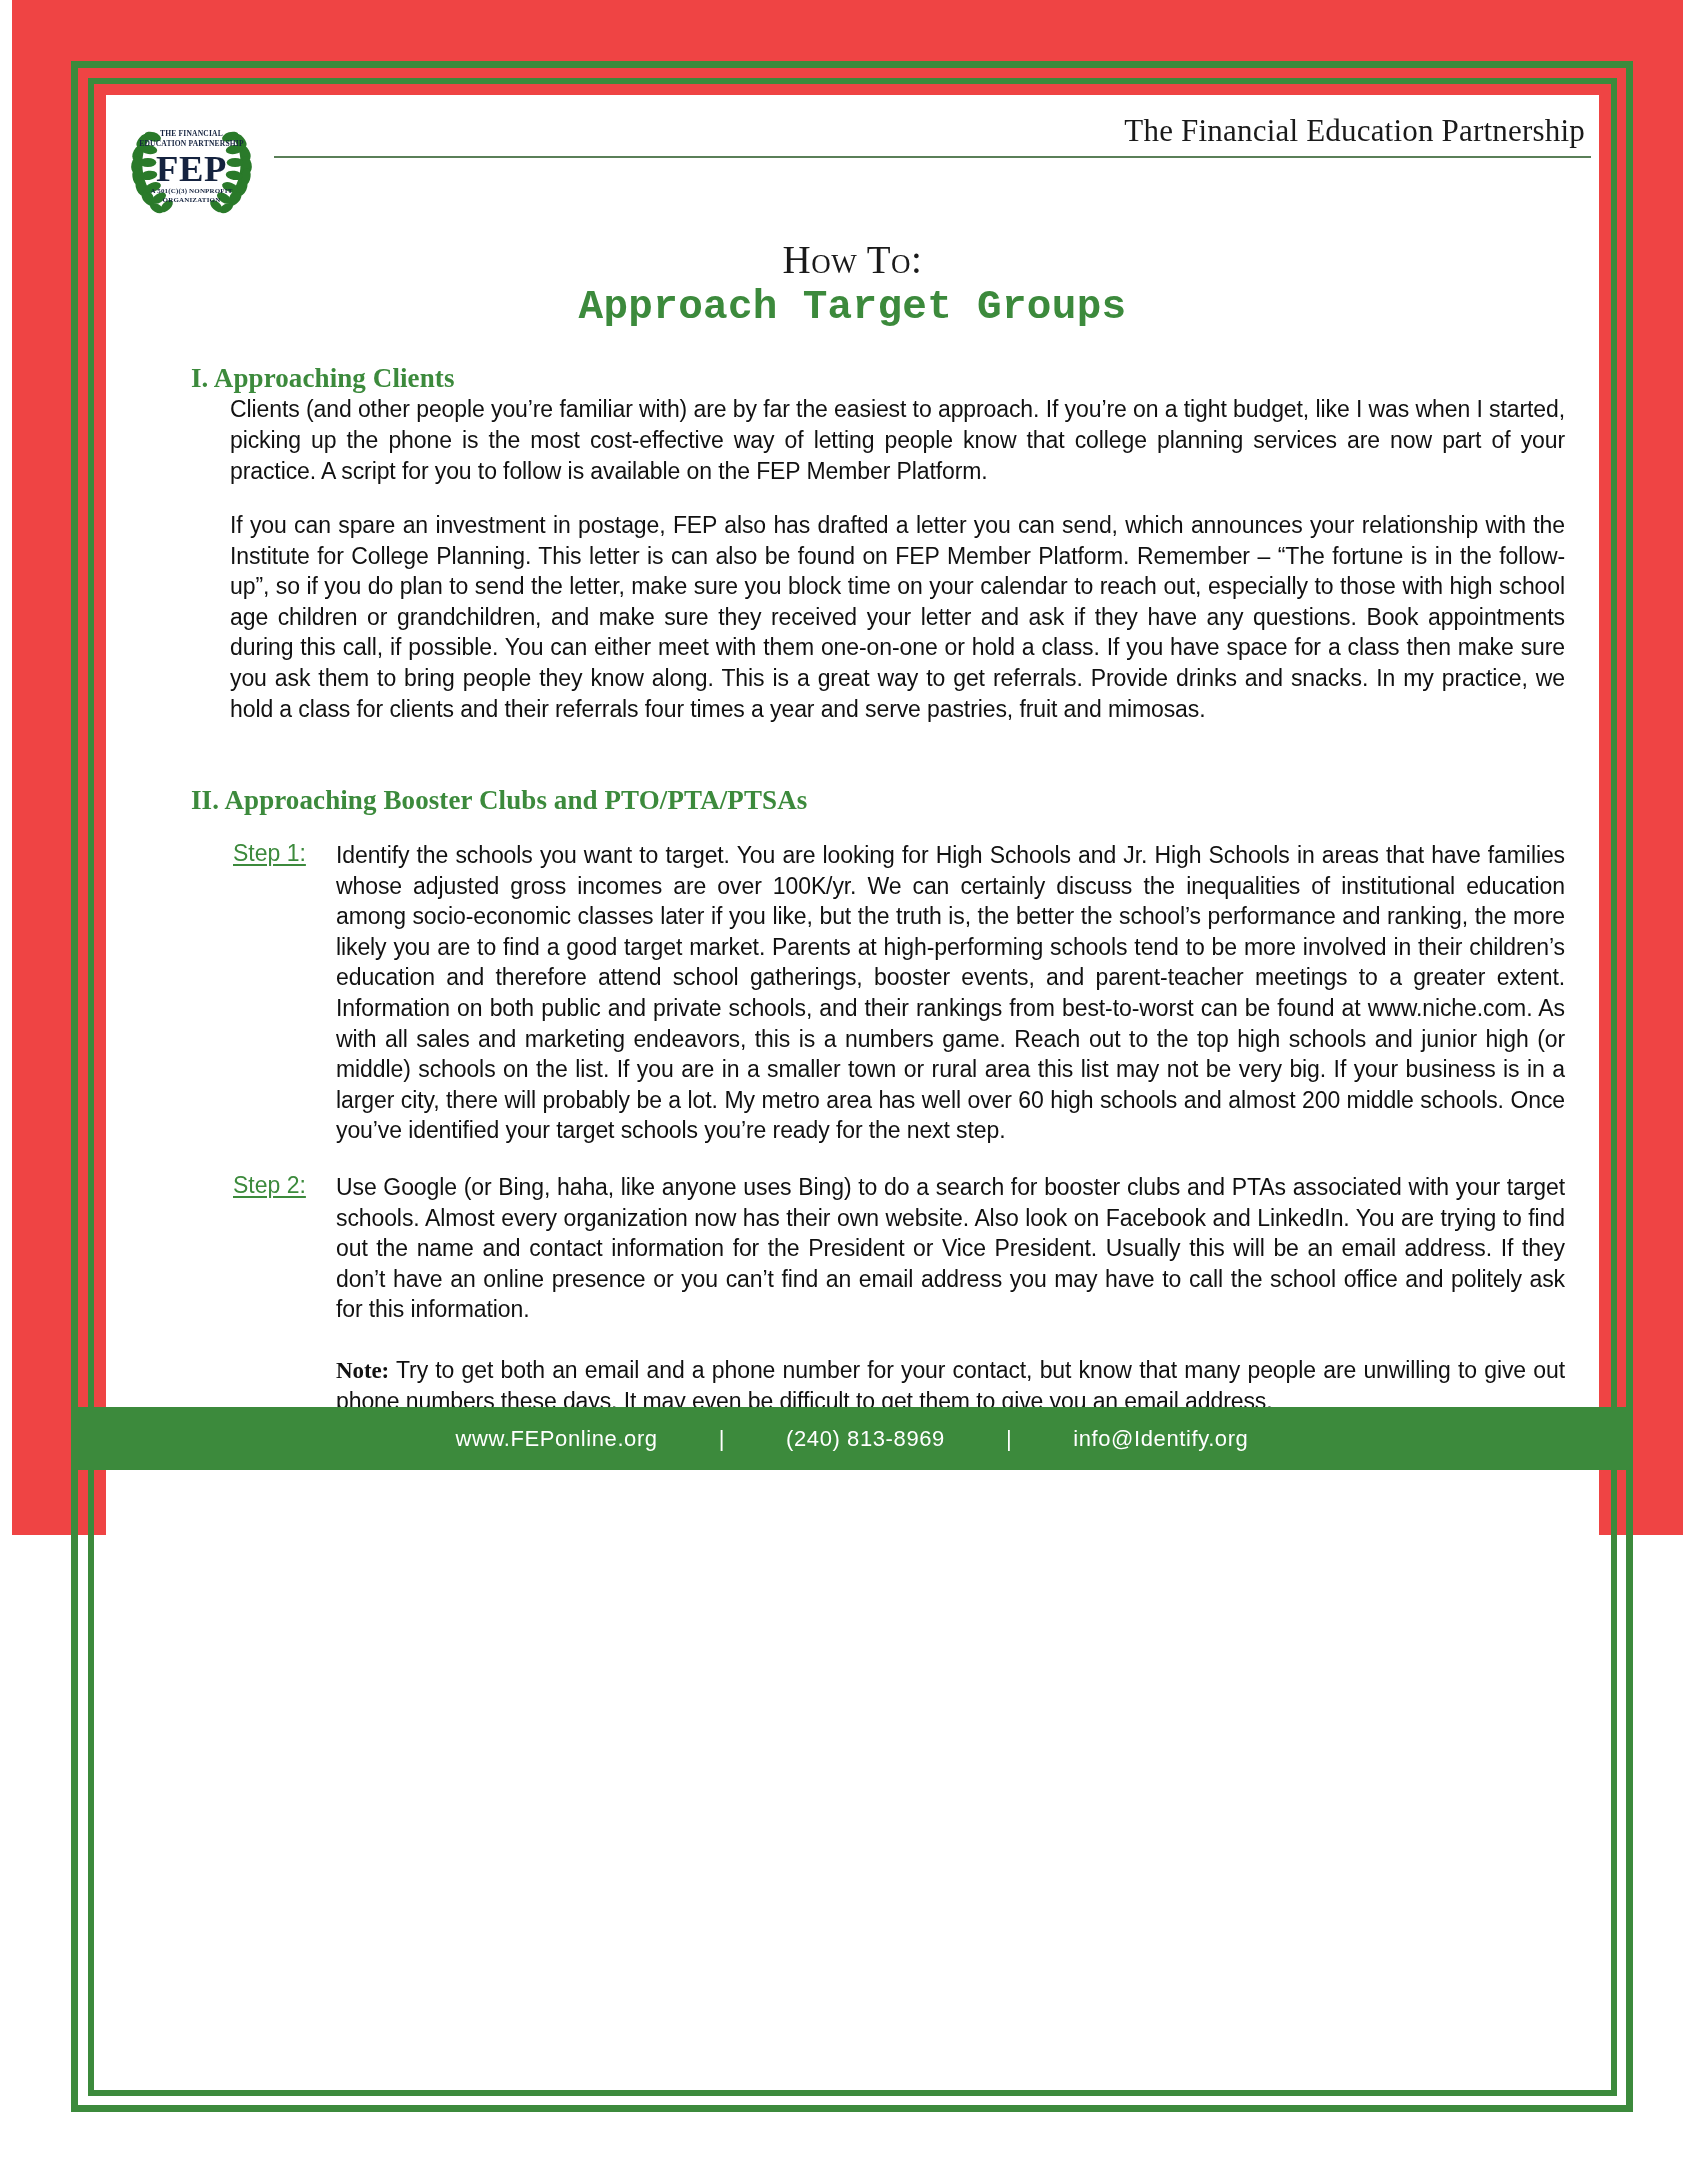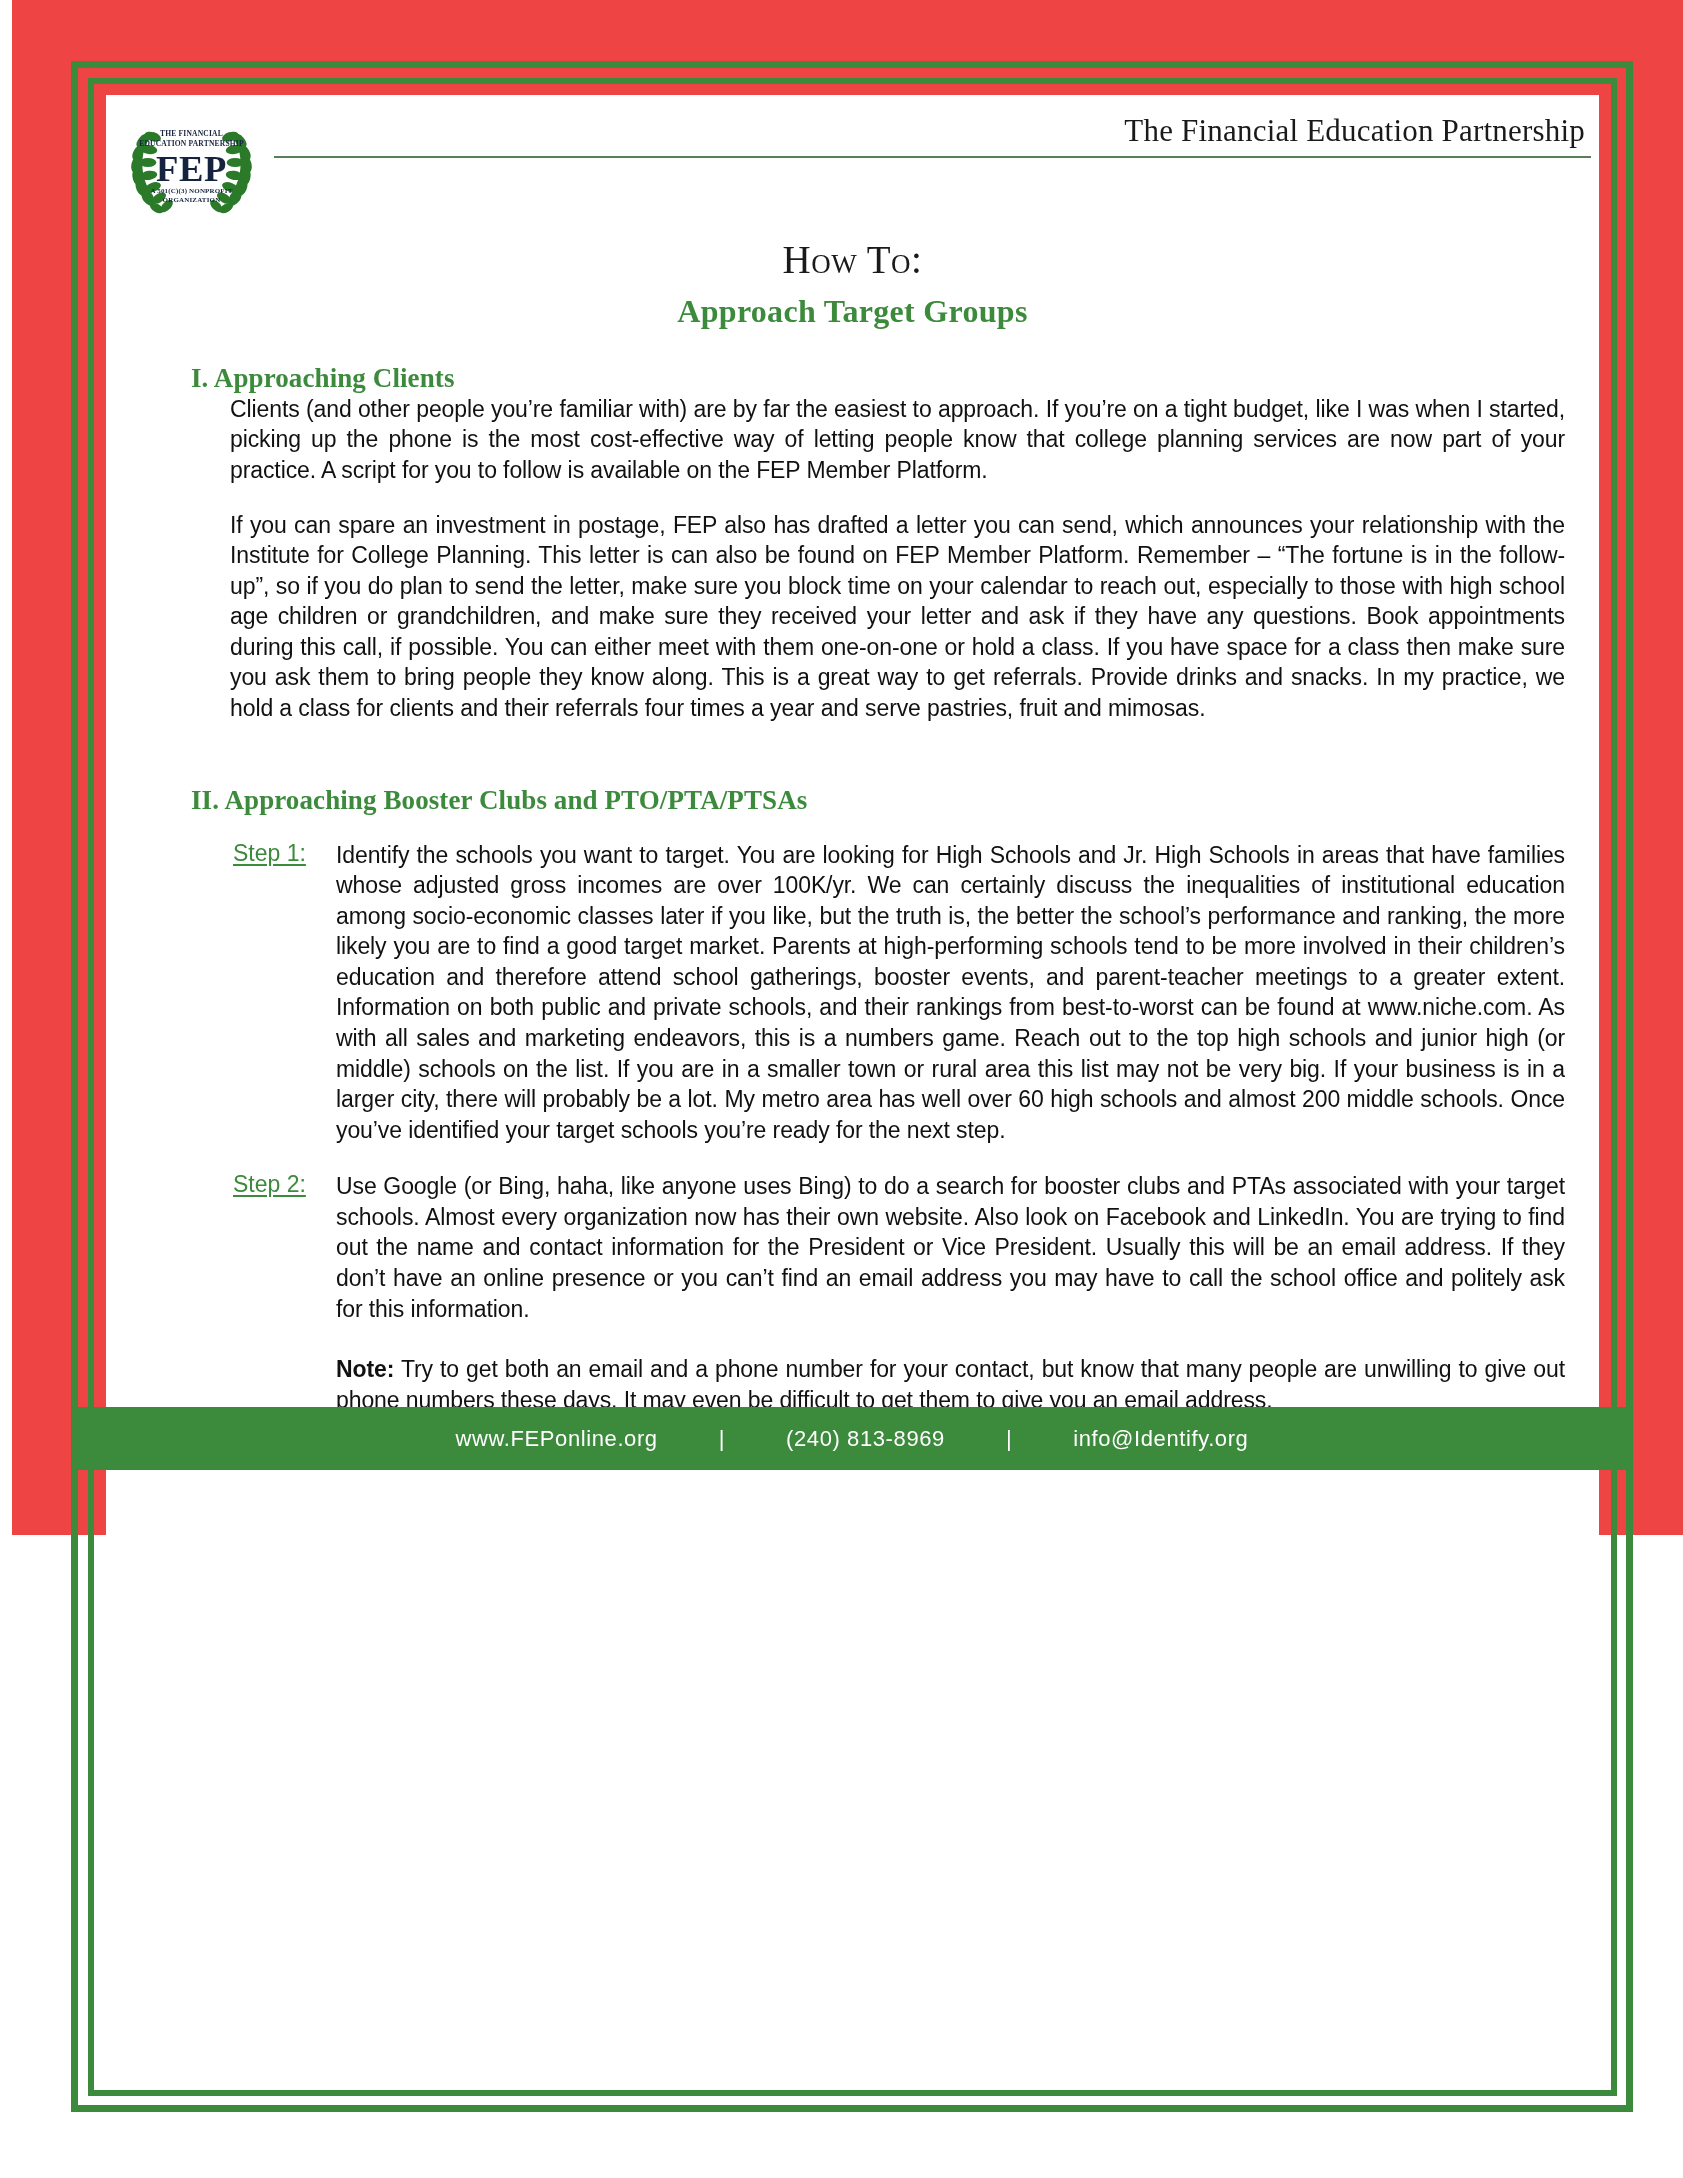--- a/index.html
+++ b/index.html
@@ -92,26 +92,25 @@
   }
   .title-howto {
     font-family: "Liberation Serif", serif;
     font-size: 39px;
     color: #1a1a1a;
     font-variant: small-caps;
     letter-spacing: 0.5px;
     line-height: 1.18;
   }
   .title-main {
-    font-family: Liberation Serif, serif;
-    font-size: 32px;
+    font-family: Liberation Mono, monospace;
+    font-size: 41px;
     font-weight: bold;
     color: #3c8a3c;
     letter-spacing: 0.3px;
-    margin-top: 10px;
     line-height: 1.18;
   }
 
   
   .section {
     margin-top: 32px;
   }
   .section-heading {
     font-family: "Liberation Serif", serif;
     font-size: 27px;
@@ -175,20 +174,21 @@
     font-size: 23px;
     line-height: 1.33;
     color: #111111;
     text-align: justify;
     letter-spacing: -0.1px;
     margin: 0;
   }
   .note-label {
     font-weight: bold;
     color: #111111;
+    font-family: Liberation Serif, serif;
   }
 
   
   .footer-bar {
     position: absolute;
     left: 59px;
     bottom: 65px;
     width: 1562px;
     height: 63px;
     background: #3c8a3c;

